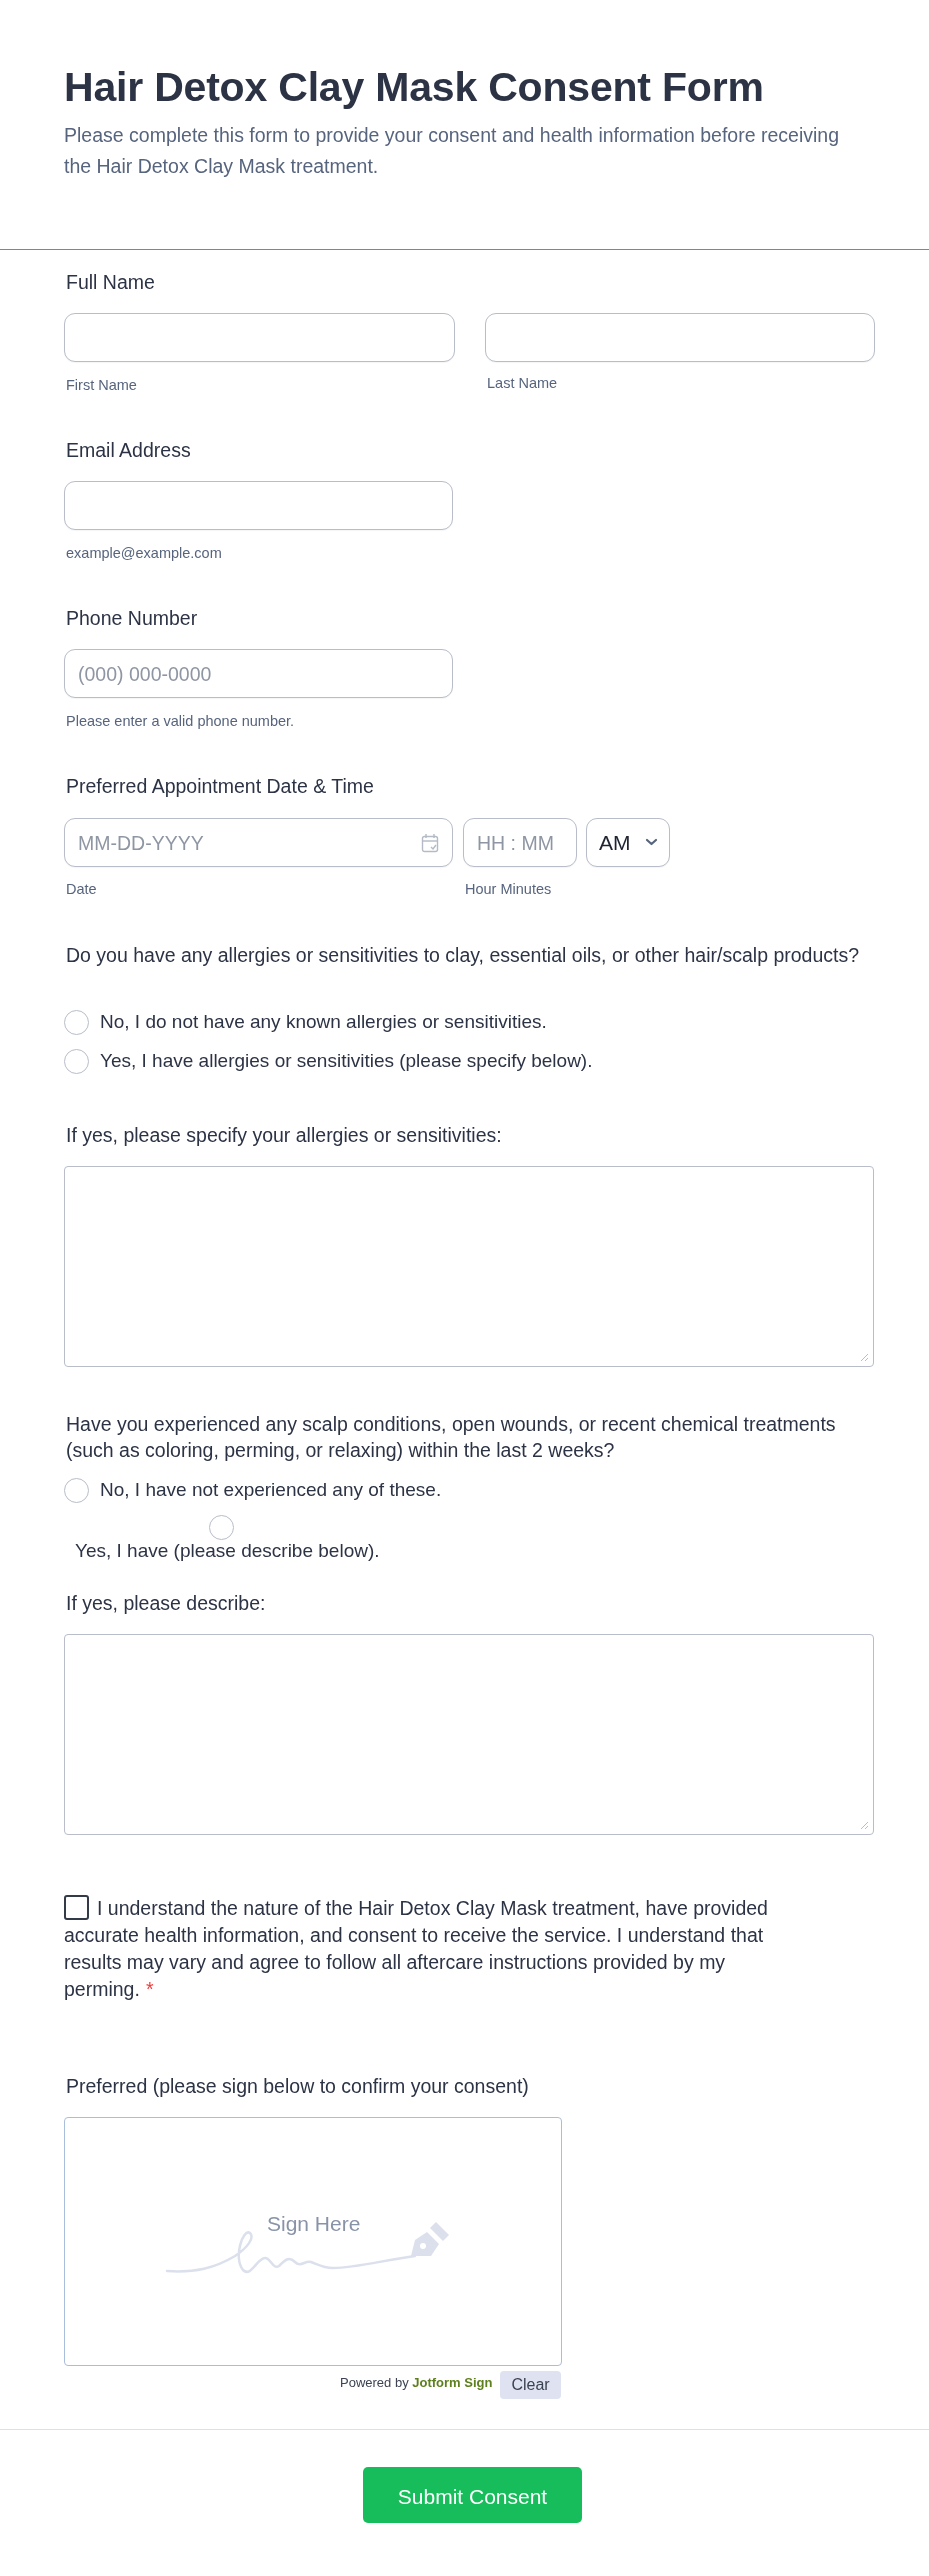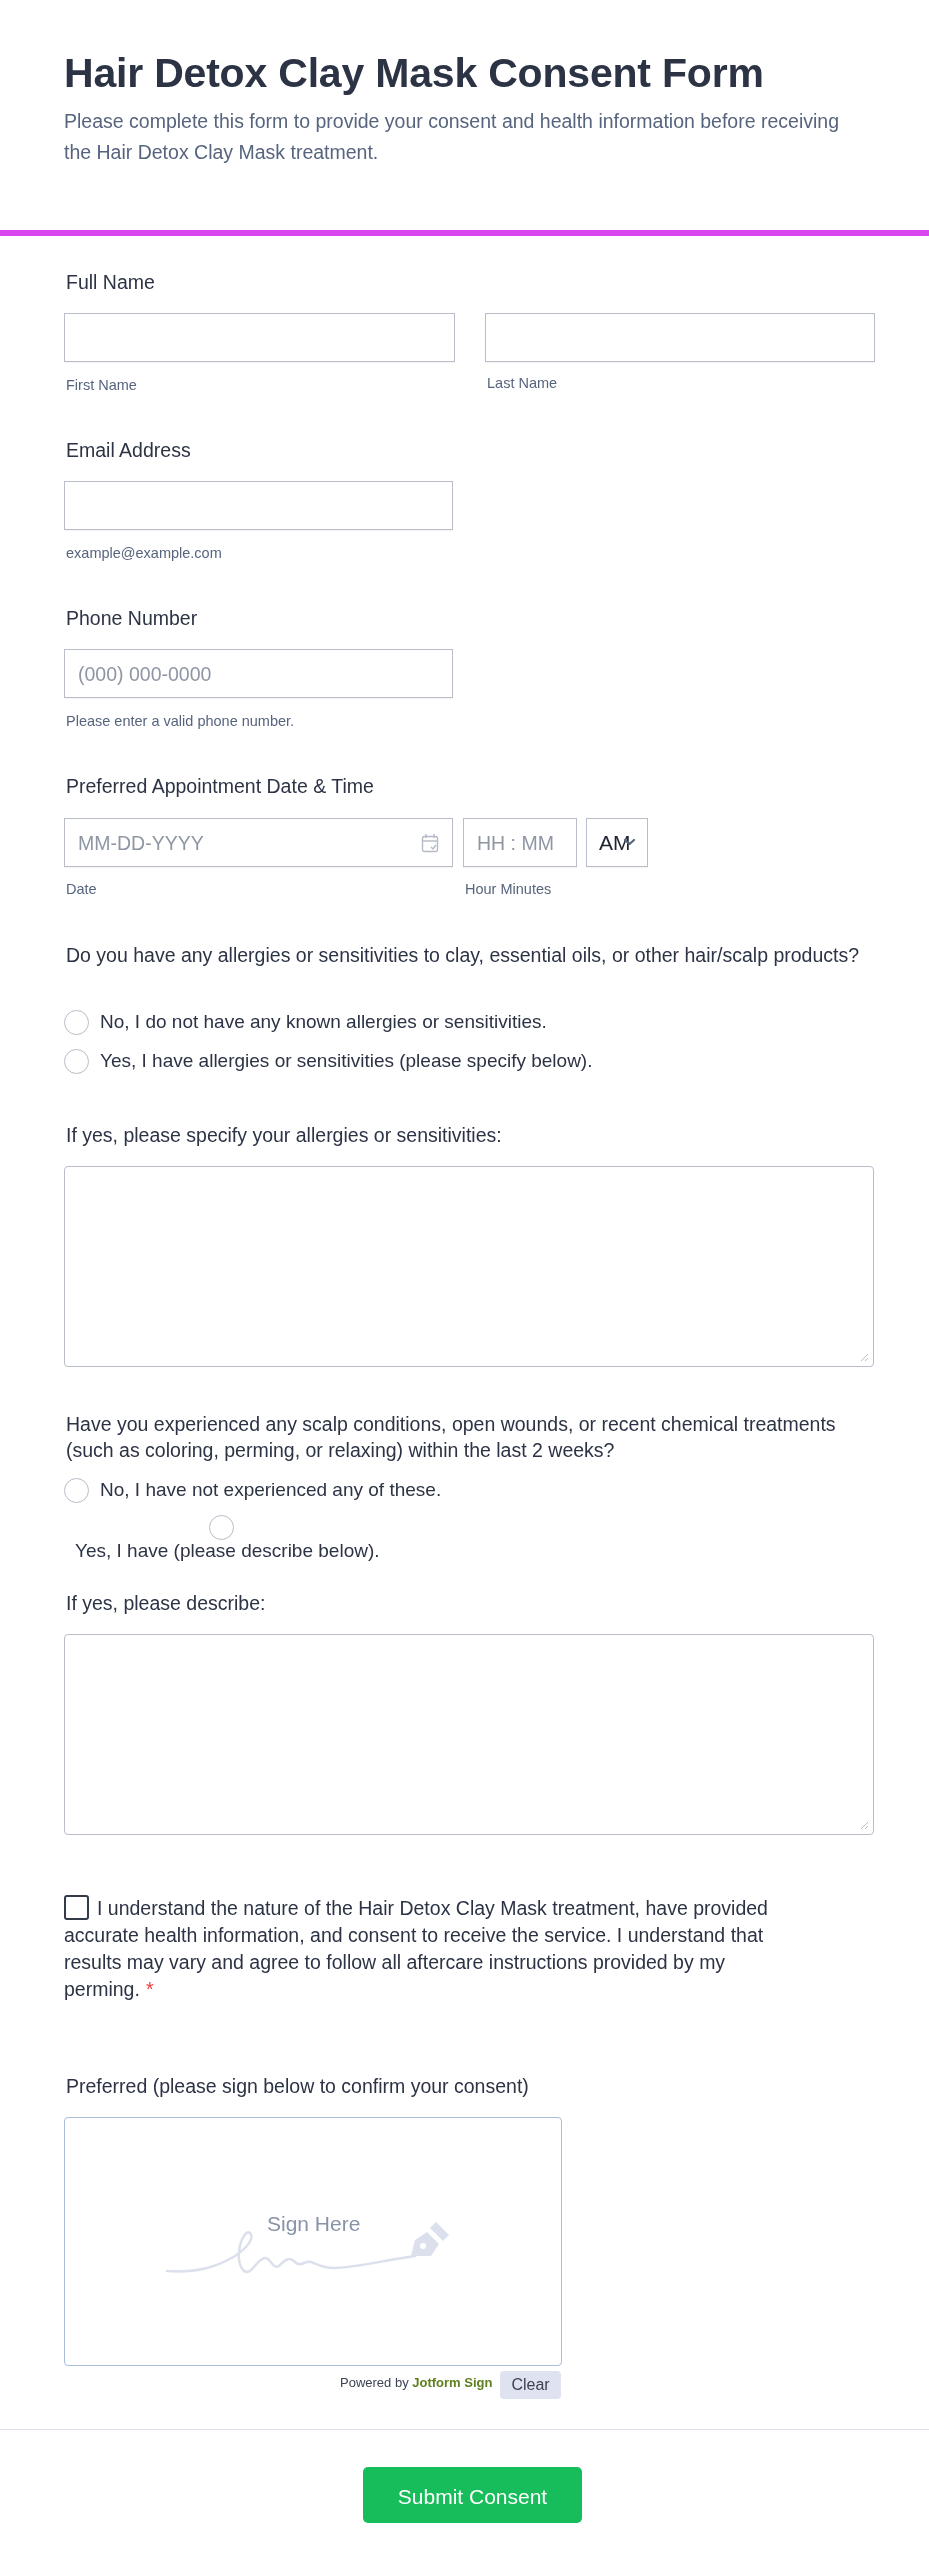--- a/index.html
+++ b/index.html
@@ -1,27 +1,27 @@
 <!DOCTYPE html>
 <html><head>
 <meta charset="utf-8">
 <style>
   * { box-sizing: border-box; margin: 0; padding: 0; }
   html, body { width: 930px; background: #ffffff; }
   body { font-family: "Liberation Sans", "DejaVu Sans", sans-serif; color: #2c3345; position: relative; height: 2576px; overflow: hidden; }
 
-  .header { position: absolute; left: 0; top: 0; width: 930px; height: 236px; border-bottom: 6px solid #d946ef; }
+  .header { position: absolute; left: 0; top: 14px; width: 930px; height: 236px; border-bottom: 1px solid #d946ef; }
   .title { position: absolute; left: 64px; top: 50px; font-size: 41px; font-weight: 700; color: #2c3345; letter-spacing: -0.2px; white-space: nowrap; }
   .subtitle { position: absolute; left: 64px; top: 106px; width: 800px; font-size: 19.5px; line-height: 31px; color: #57647e; }
 
   .label { position: absolute; left: 66px; font-size: 19.5px; color: #2c3345; white-space: nowrap; }
   .label.multi { white-space: normal; width: 800px; line-height: 26px; }
   .sublabel { position: absolute; font-size: 14.5px; color: #57647e; white-space: nowrap; }
 
-  .input { position: absolute; height: 49px; border: 1px solid #b8bdc9; border-radius: 0; background: #fff; box-shadow: 0 1px 1px rgba(0,0,0,0.04); }
+  .input { position: absolute; height: 49px; border: 1px solid #b8bdc9; border-radius: 11px; background: #fff; box-shadow: 0 1px 1px rgba(0,0,0,0.04); }
   .placeholder { position: absolute; left: 13px; top: 13px; font-size: 19.5px; color: #8f96a3; white-space: nowrap; }
 
   .cal-icon { position: absolute; right: 13px; top: 14px; width: 18px; height: 20px; }
   .am-select { position: absolute; }
   .am-text { position: absolute; left: 12px; top: 12px; font-size: 21px; color: #1f2430; }
   .chev { position: absolute; right: 11px; top: 18px; width: 13px; height: 10px; }
 
   .radio-row { position: absolute; left: 64px; height: 28px; display: flex; align-items: center; }
   .radio { width: 25px; height: 25px; border: 1.5px solid #b8bdc9; border-radius: 50%; background: #fff; flex: none; }
   .radio-label { margin-left: 11px; font-size: 19px; color: #2c3345; white-space: nowrap; }
@@ -74,21 +74,21 @@
     <rect x="1.5" y="3.5" width="15" height="15" rx="2"></rect>
     <line x1="5" y1="1" x2="5" y2="5"></line>
     <line x1="13" y1="1" x2="13" y2="5"></line>
     <line x1="1.5" y1="8" x2="16.5" y2="8"></line>
     <polyline points="10,14 12,16 15,12"></polyline>
   </svg>
 </div>
 <div class="input" style="left:463px; top:818px; width:114px;">
   <span class="placeholder">HH : MM</span>
 </div>
-<div class="input am-select" style="left:586px; top:818px; width:62px;">
+<div class="input am-select" style="left:586px; top:818px; width:84px;">
   <span class="am-text">AM</span>
   <svg class="chev" viewBox="0 0 13 10" fill="none" stroke="#57647e" stroke-width="2.2" stroke-linecap="round" stroke-linejoin="round">
     <polyline points="2,3 6.5,7 11,3"></polyline>
   </svg>
 </div>
 <div class="sublabel" style="left:66px; top:881px;">Date</div>
 <div class="sublabel" style="left:465px; top:881px;">Hour Minutes</div>
 
 <div class="label multi" style="top:942px;">Do you have any allergies or sensitivities to clay, essential oils, or other hair/scalp products?</div>
 <div class="radio-row" style="top:1008px;">

